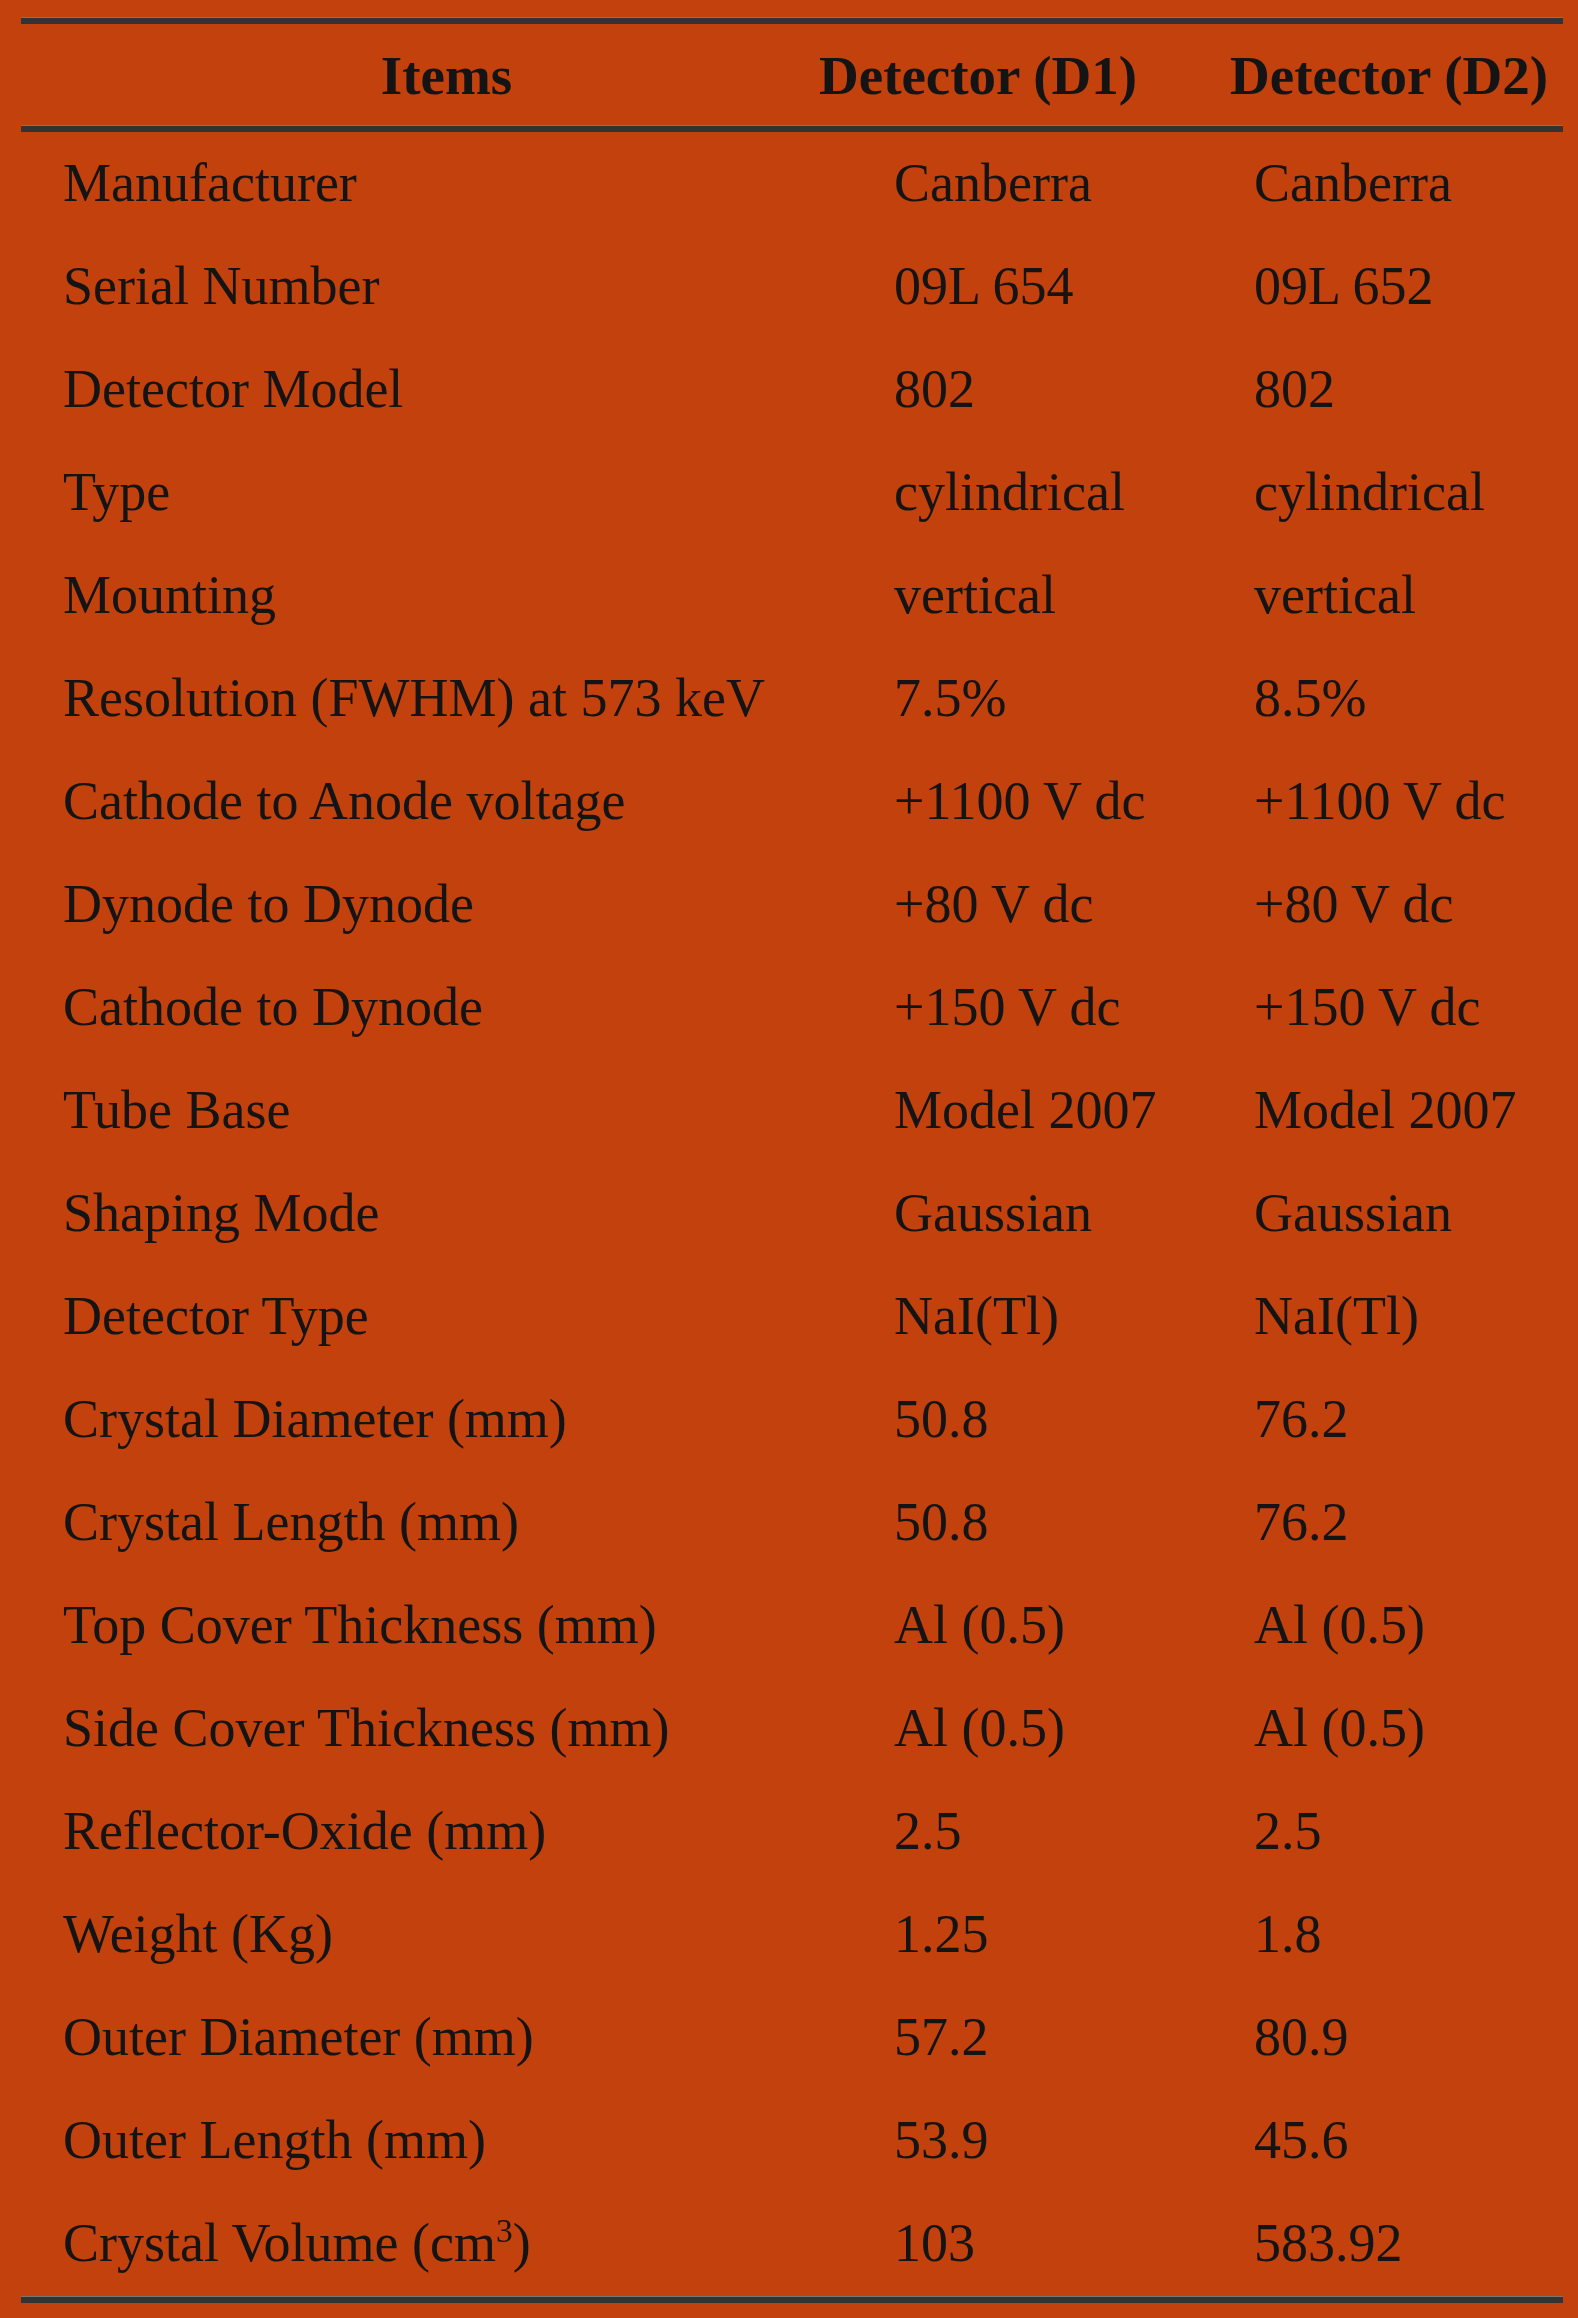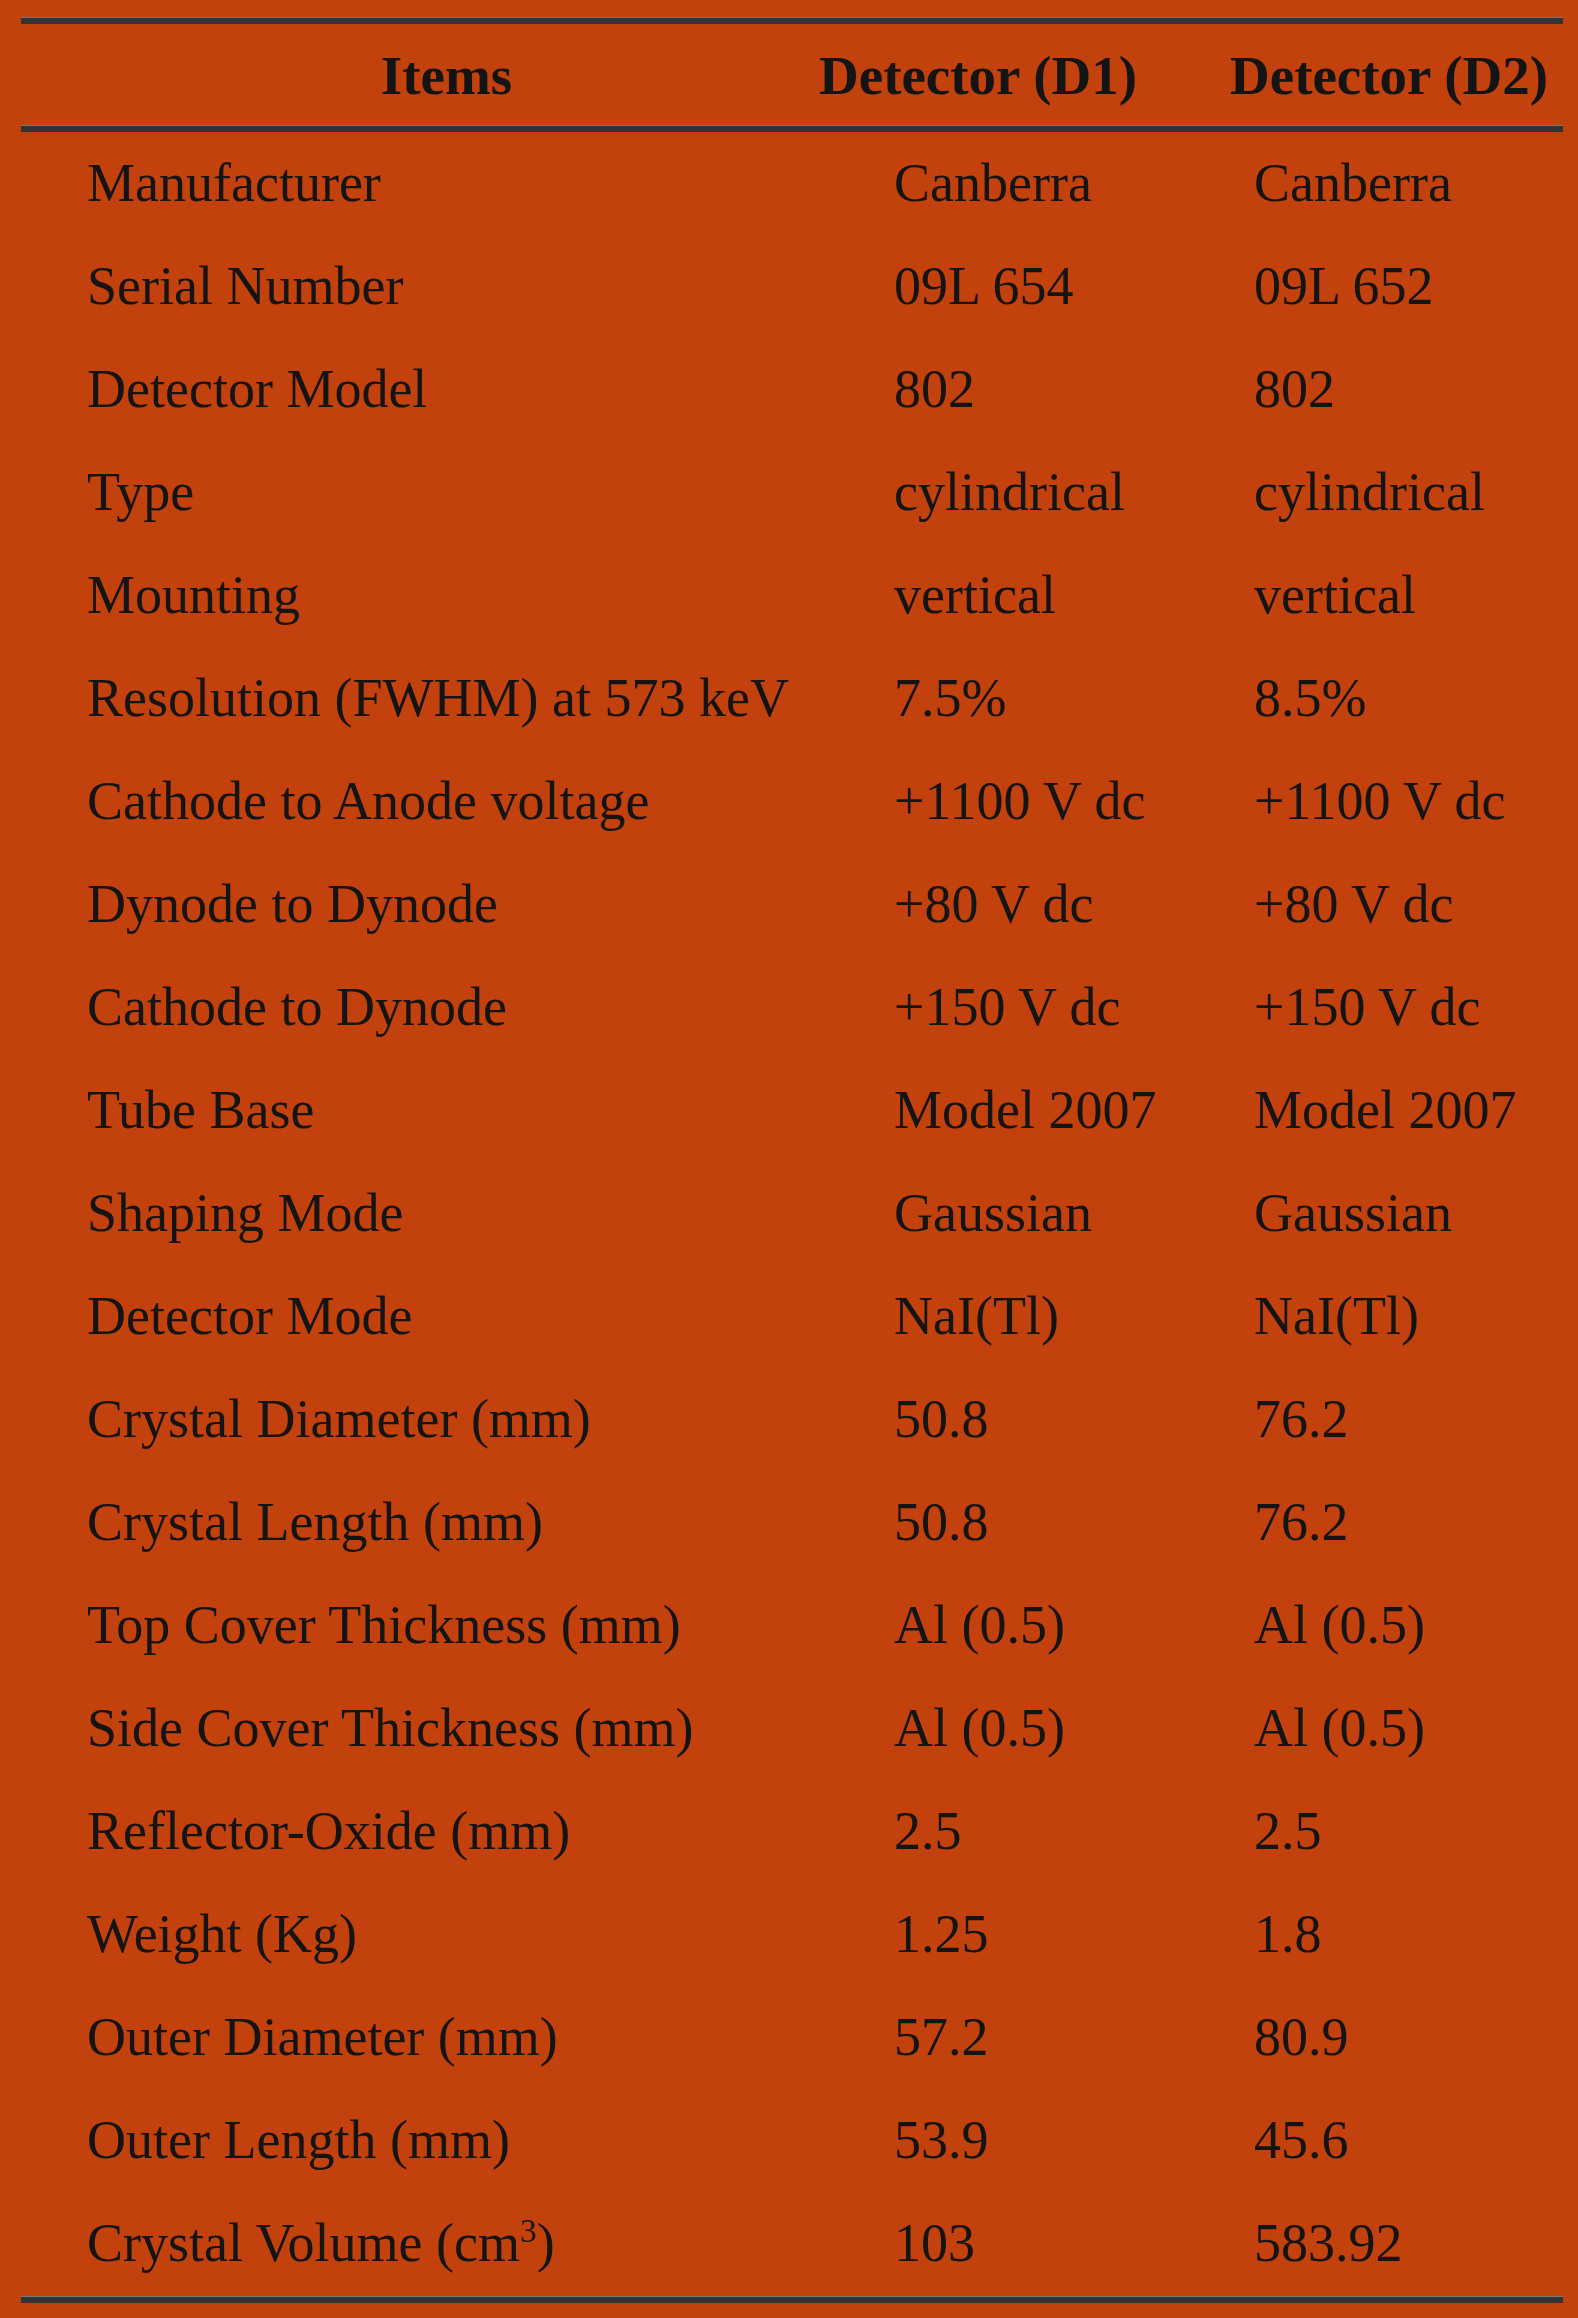--- a/index.html
+++ b/index.html
@@ -52,21 +52,21 @@
     width: 1578px;
   }
   .row {
     height: 103px;
     display: grid;
     grid-template-columns: 894px 360px auto;
     align-items: center;
     font-size: 54px;
   }
   .cell { white-space: nowrap; }
-  .cell.item { padding-left: 87px; }
+  .cell.item { padding-left: 63px; }
   sup.vol-sup {
     font-size: 62%;
     vertical-align: super;
     line-height: 0;
   }
 </style>
 </head>
 <body>
 
 <div class="page">
@@ -131,21 +131,21 @@
         <div class="cell item">Tube Base</div>
         <div class="cell">Model 2007</div>
         <div class="cell">Model 2007</div>
       </div>
       <div class="row">
         <div class="cell item">Shaping Mode</div>
         <div class="cell">Gaussian</div>
         <div class="cell">Gaussian</div>
       </div>
       <div class="row">
-        <div class="cell item">Detector Mode</div>
+        <div class="cell item">Detector Type</div>
         <div class="cell">NaI(Tl)</div>
         <div class="cell">NaI(Tl)</div>
       </div>
       <div class="row">
         <div class="cell item">Crystal Diameter (mm)</div>
         <div class="cell">50.8</div>
         <div class="cell">76.2</div>
       </div>
       <div class="row">
         <div class="cell item">Crystal Length (mm)</div>

